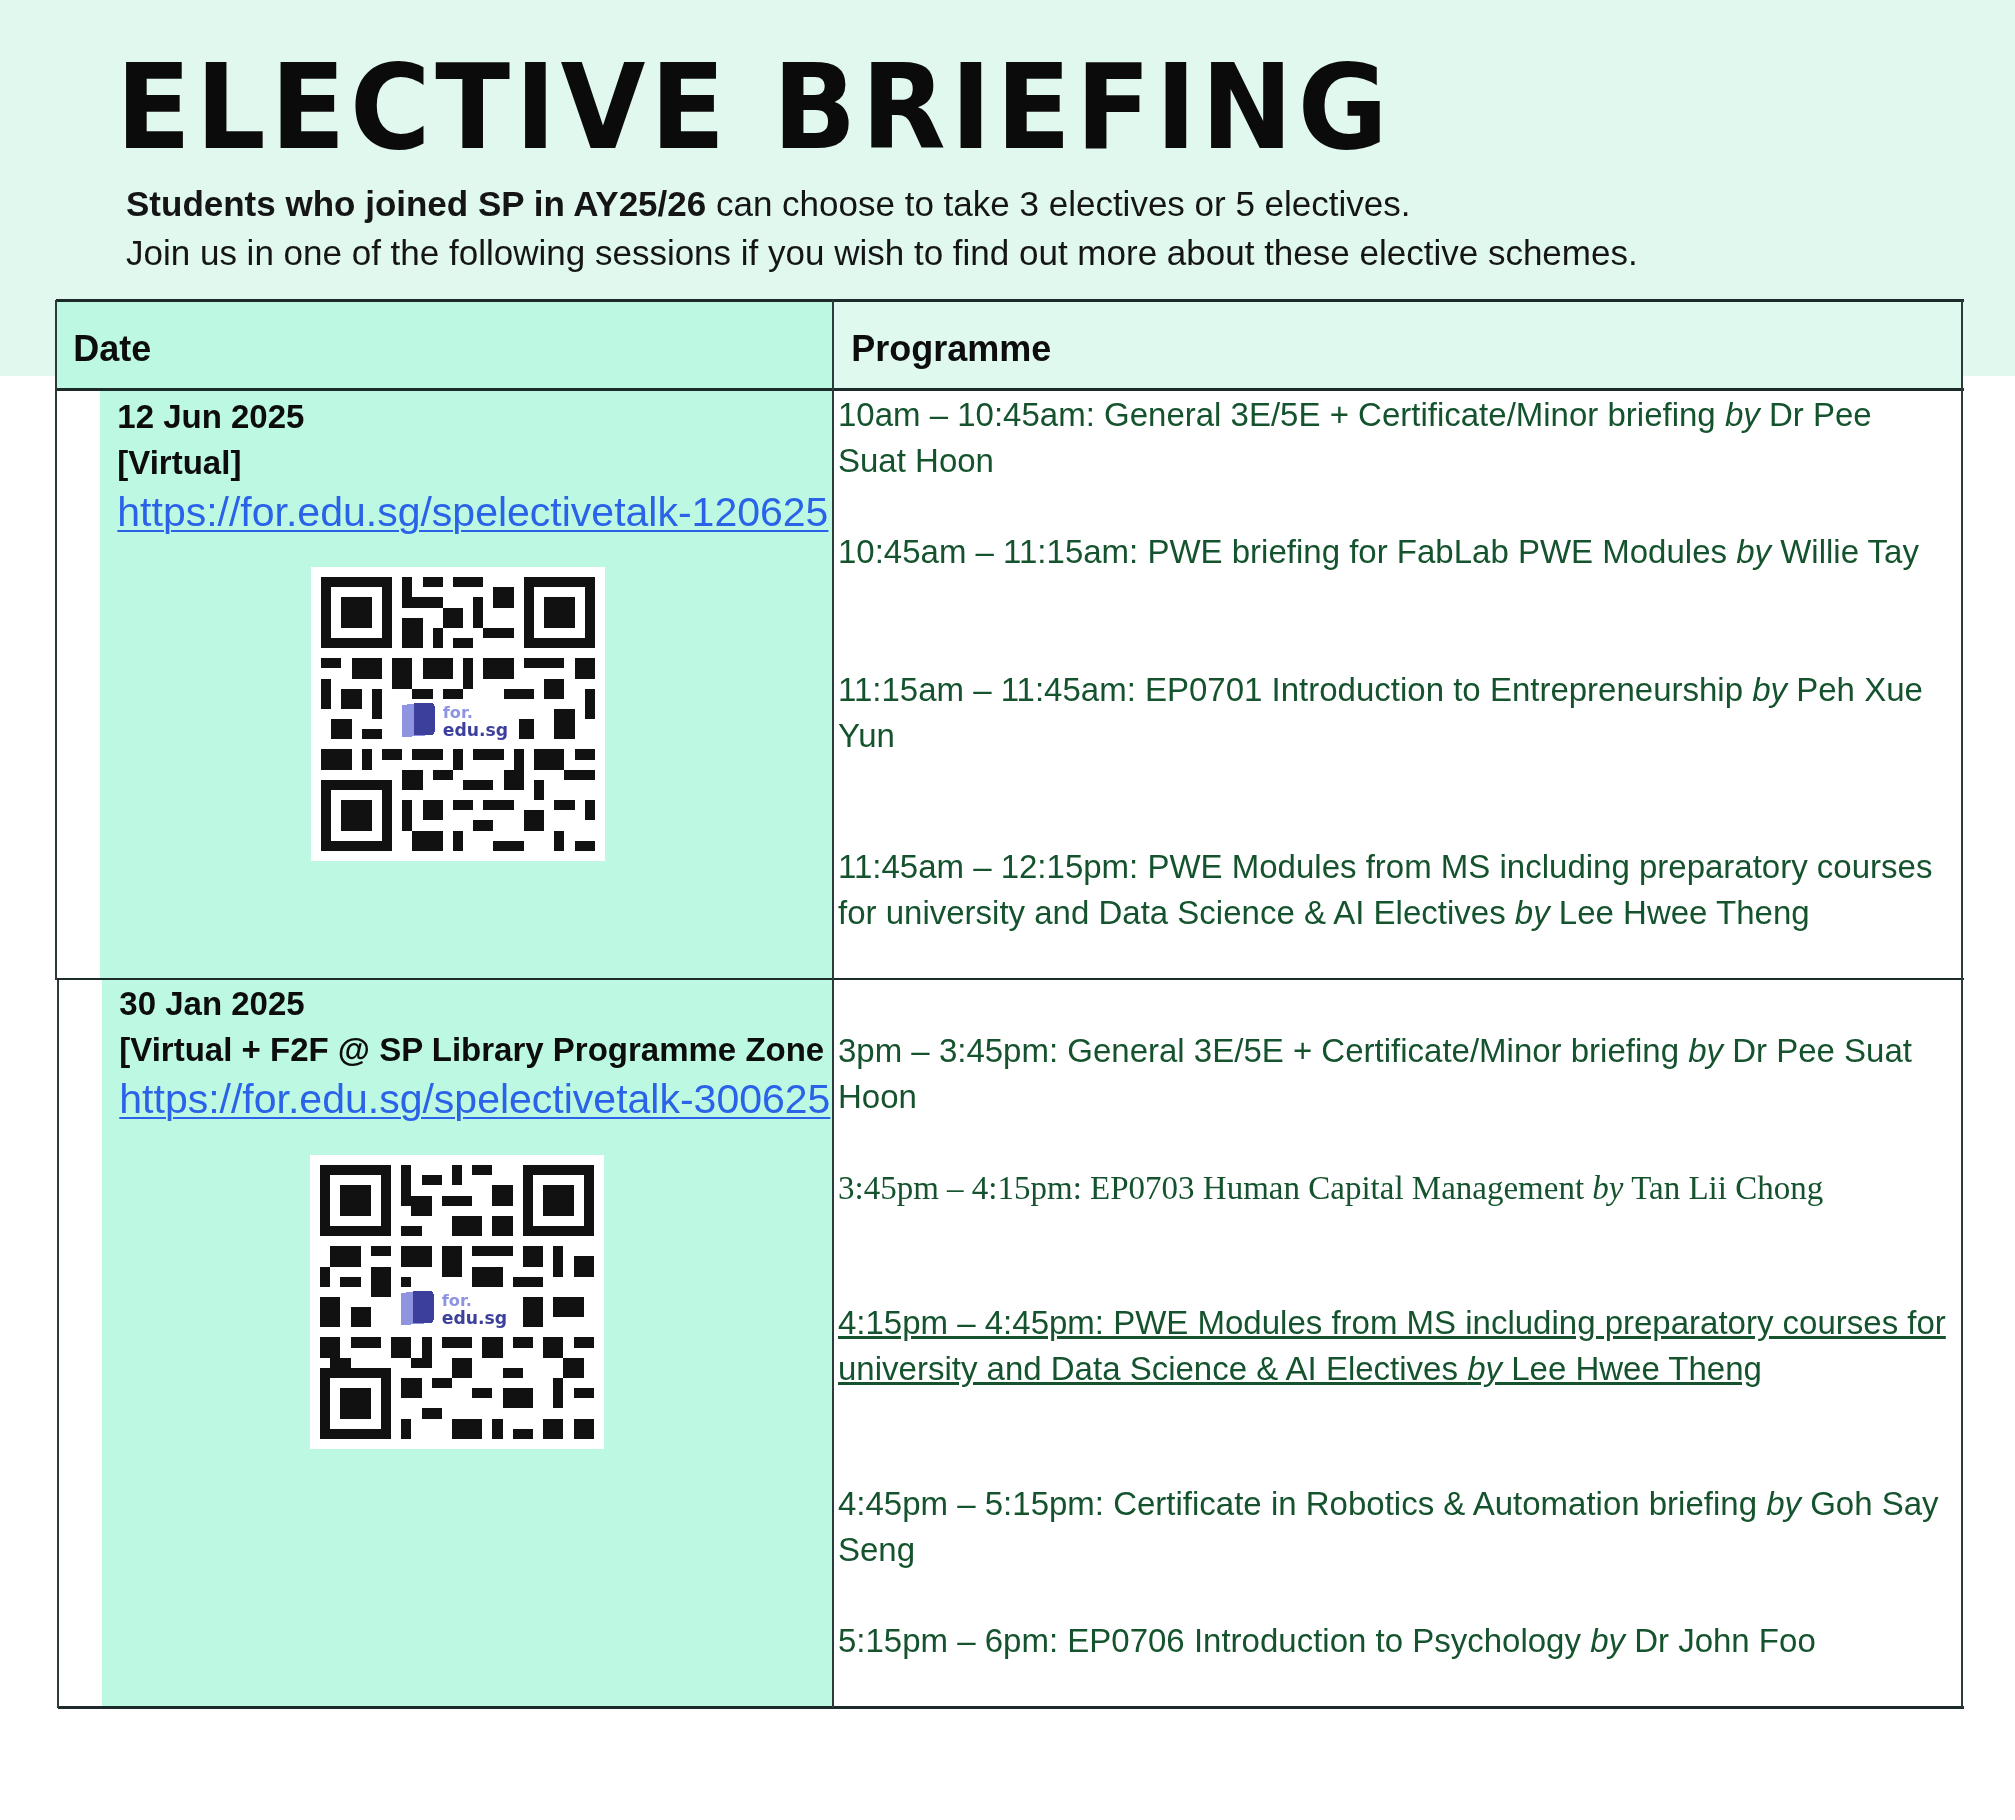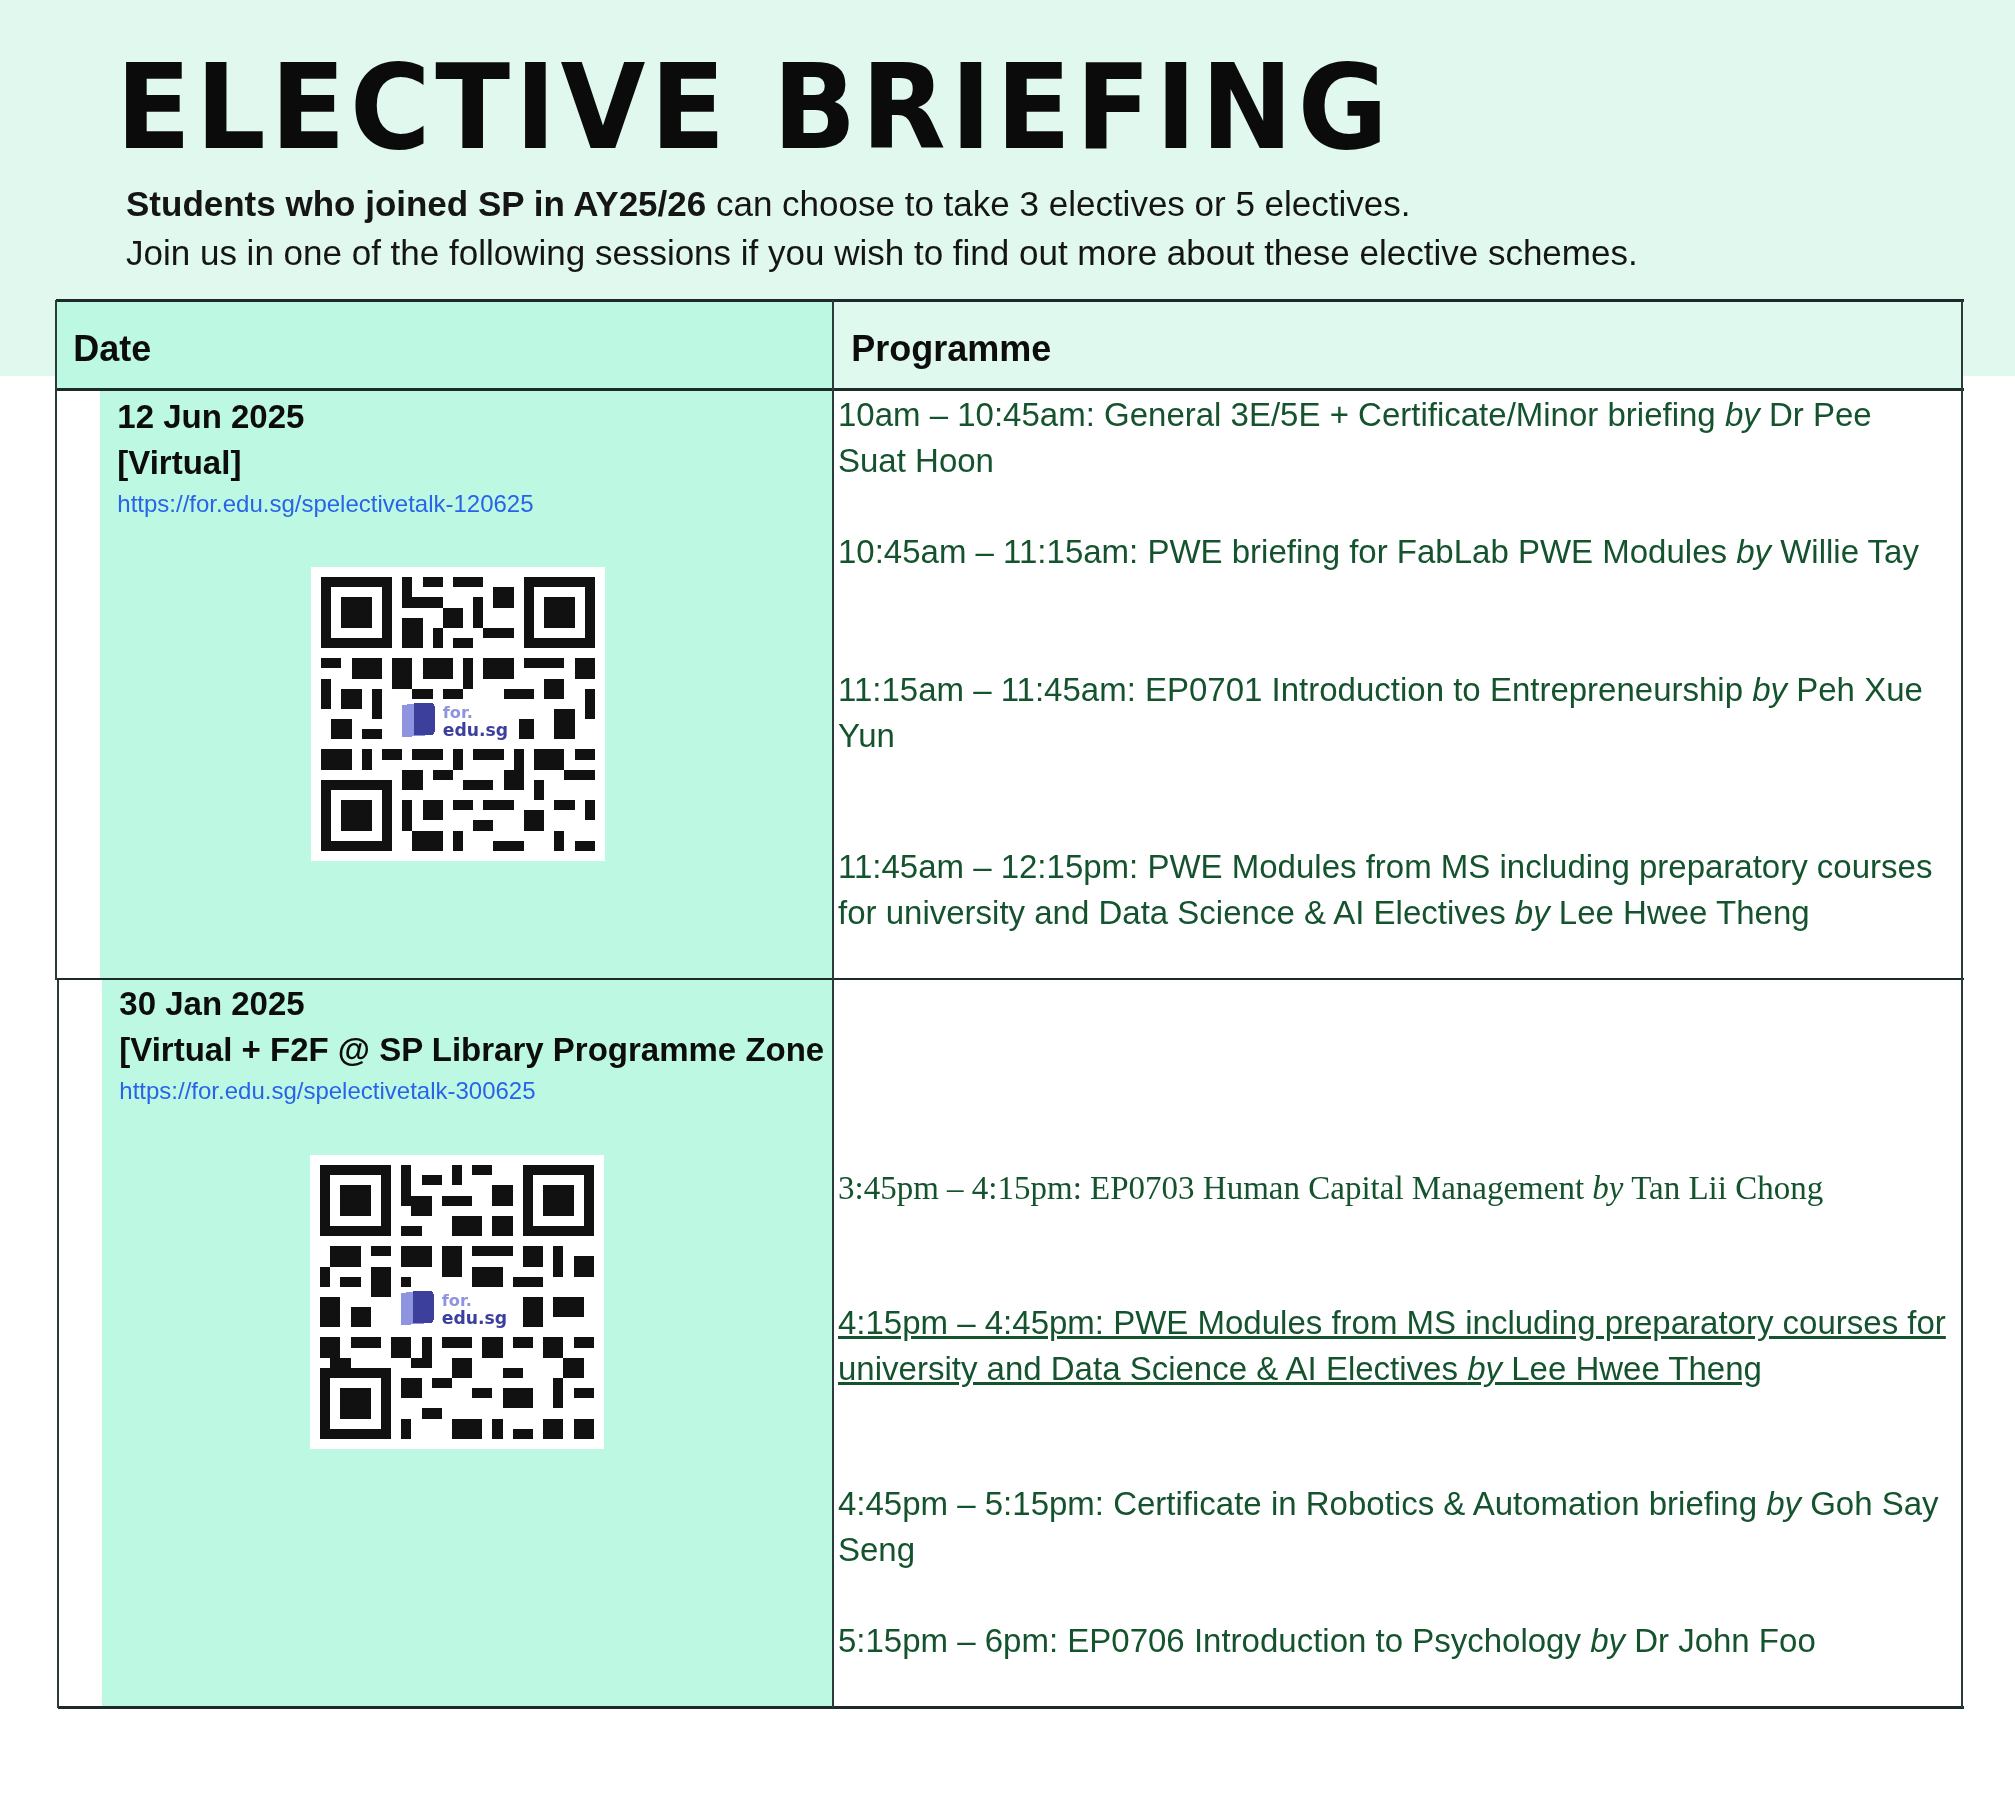--- a/index.html
+++ b/index.html
@@ -44,22 +44,22 @@
   .prog-cell { background: #ffffff; }
 
   .hdr-text {
     position: absolute; font-weight: bold; font-size: 36px; line-height: 1; color: #0d0d0d;
   }
   .date-line {
     position: absolute; left: 17.3px; font-size: 33px; line-height: 1; white-space: nowrap;
     font-weight: bold; color: #0d0d0d;
   }
   .link {
-    position: absolute; left: 17.3px; font-size: 24px; line-height: 1; white-space: nowrap;
-    color: #2a63e8; text-decoration-thickness: 2px;
+    position: absolute; left: 17.3px; font-size: 41px; line-height: 1; white-space: nowrap;
+    color: #2a63e8; text-decoration: underline; text-decoration-thickness: 2px;
     text-underline-offset: 4.1px;
   }
   .qr {
     position: absolute; background: #ffffff; width: 294px; height: 294px;
   }
   .qr svg { width: 100%; height: 100%; display: block; }
 
   .prog-item {
     position: absolute; left: 5px; width: 1109px;
     font-size: 33px; line-height: 46px; color: #14532d;
@@ -246,20 +246,21 @@
         </g>
         <rect x="8.5" y="13" width="12" height="4" fill="#fff"></rect>
         <path d="M9 13.6 L11.5 13.4 L11.5 16.6 L9 16.8 Z" fill="#8f94e0"></path>
         <path d="M10.2 13.4 L11.8 13.4 Q12.2 13.4 12.2 13.8 L12.2 16.2 Q12.2 16.6 11.8 16.6 L10.2 16.6 Z" fill="#3d3f9c"></path>
         <text x="13" y="14.9" font-size="1.6" font-weight="bold" fill="#8f94e0" font-family="DejaVu Sans, sans-serif">for.</text>
         <text x="13" y="16.7" font-size="1.7" font-weight="bold" fill="#3d3f9c" font-family="DejaVu Sans, sans-serif">edu.sg</text>
       </svg>
     </div>
   </div>
   <div class="cell prog-cell" style="left:777px; top:680px; width:1130px; height:728px;">
+    <div class="prog-item" style="top:48px;"><span>3pm – 3:45pm:</span><span> General 3E/5E + Certificate/Minor briefing </span><i>by</i><span> Dr Pee Suat Hoon</span></div>
     <div class="prog-item" style="top:185px;font-family:Liberation Serif, serif;"><span>3:45pm – 4:15pm:</span><span> EP0703 Human Capital Management </span><i>by</i><span> Tan Lii Chong</span></div>
     <div class="prog-item" style="top:320px;text-decoration:underline;"><span>4:15pm – 4:45pm:</span><span> PWE Modules from MS including preparatory courses for university and Data Science &amp; AI Electives </span><i>by</i><span> Lee Hwee Theng</span></div>
     <div class="prog-item" style="top:501px;"><span>4:45pm – 5:15pm:</span><span> Certificate in Robotics &amp; Automation briefing </span><i>by</i><span> Goh Say Seng</span></div>
     <div class="prog-item" style="top:638px;"><span>5:15pm – 6pm:</span><span> EP0706 Introduction to Psychology </span><i>by</i><span> Dr John Foo</span></div>
   </div>
 
   <div class="hline" style="left:0; top:-1.5px; width:1908px;"></div>
   <div class="hline" style="left:0; top:88px; width:1908px;"></div>
   <div class="hline" style="left:0; top:678px; width:1908px; height:2px;"></div>
   <div class="hline" style="left:2px; top:1406px; width:1906px;"></div>

